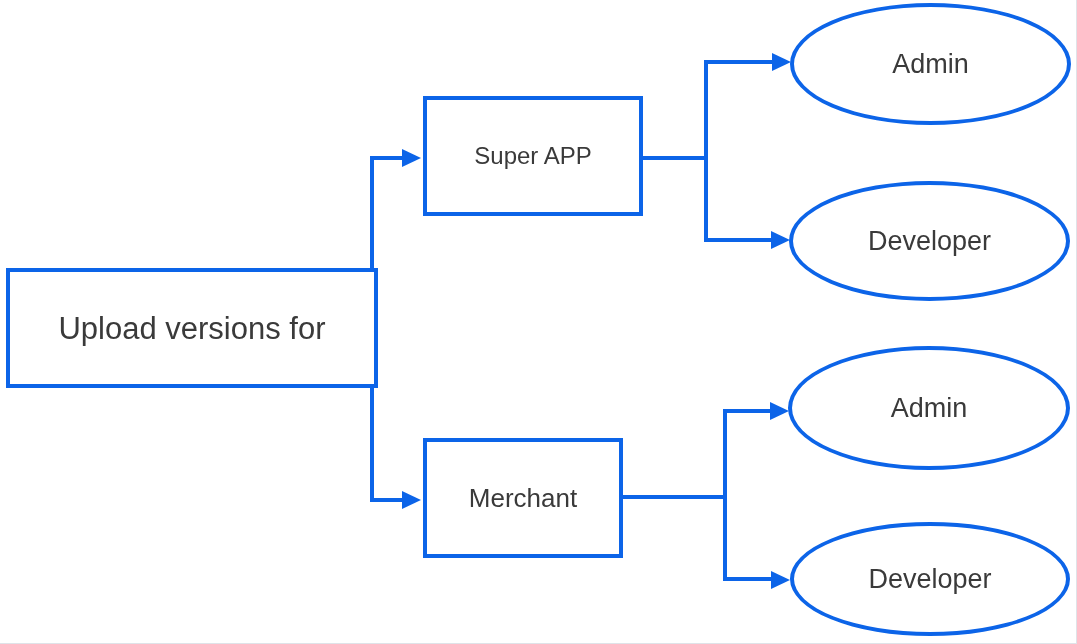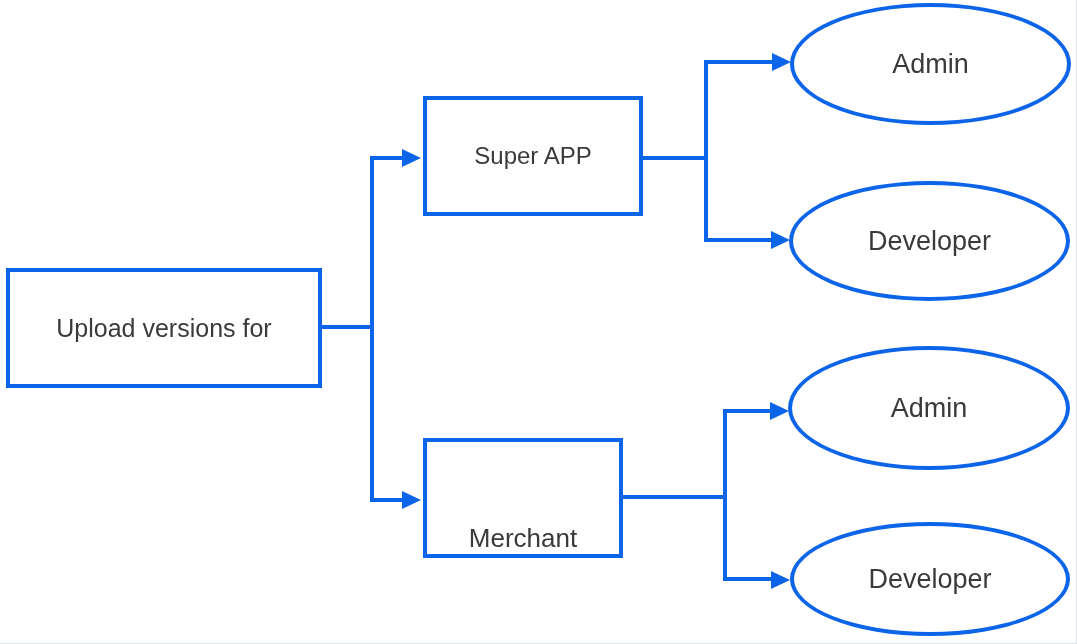--- a/index.html
+++ b/index.html
@@ -40,24 +40,24 @@
     background: var(--bg);
     border: 4px solid var(--line);
     color: var(--text);
     display: flex;
     align-items: center;
     justify-content: center;
     text-align: center;
   }
   .node--ellipse { border-radius: 50%; }
 
-  .node--root   { left: 6px;   top: 268px; width: 316px; height: 120px; font-size: 25px; flex-direction: column; line-height: 47px; }
+  .node--root   { left: 6px;   top: 268px; width: 372px; height: 120px; font-size: 31px; flex-direction: column; line-height: 47px; }
   .node--root span { display: block; }
   .node--superapp { left: 423px; top: 96px;  width: 220px; height: 120px; font-size: 24px; }
-  .node--merchant { left: 423px; top: 438px; width: 200px; height: 120px; font-size: 26px; align-items: flex-end; }
+  .node--merchant { left: 423px; top: 438px; width: 200px; height: 120px; font-size: 26px; }
   .node--admin-top { left: 790px; top: 3px;   width: 281px; height: 122px; font-size: 27px; }
   .node--dev-top   { left: 789px; top: 181px; width: 281px; height: 120px; font-size: 27px; }
   .node--admin-bot { left: 788px; top: 346px; width: 282px; height: 124px; font-size: 27px; }
   .node--dev-bot   { left: 790px; top: 522px; width: 280px; height: 114px; font-size: 27px; }
 </style>
 </head>
 <body>
 
 <div class="canvas">
 

